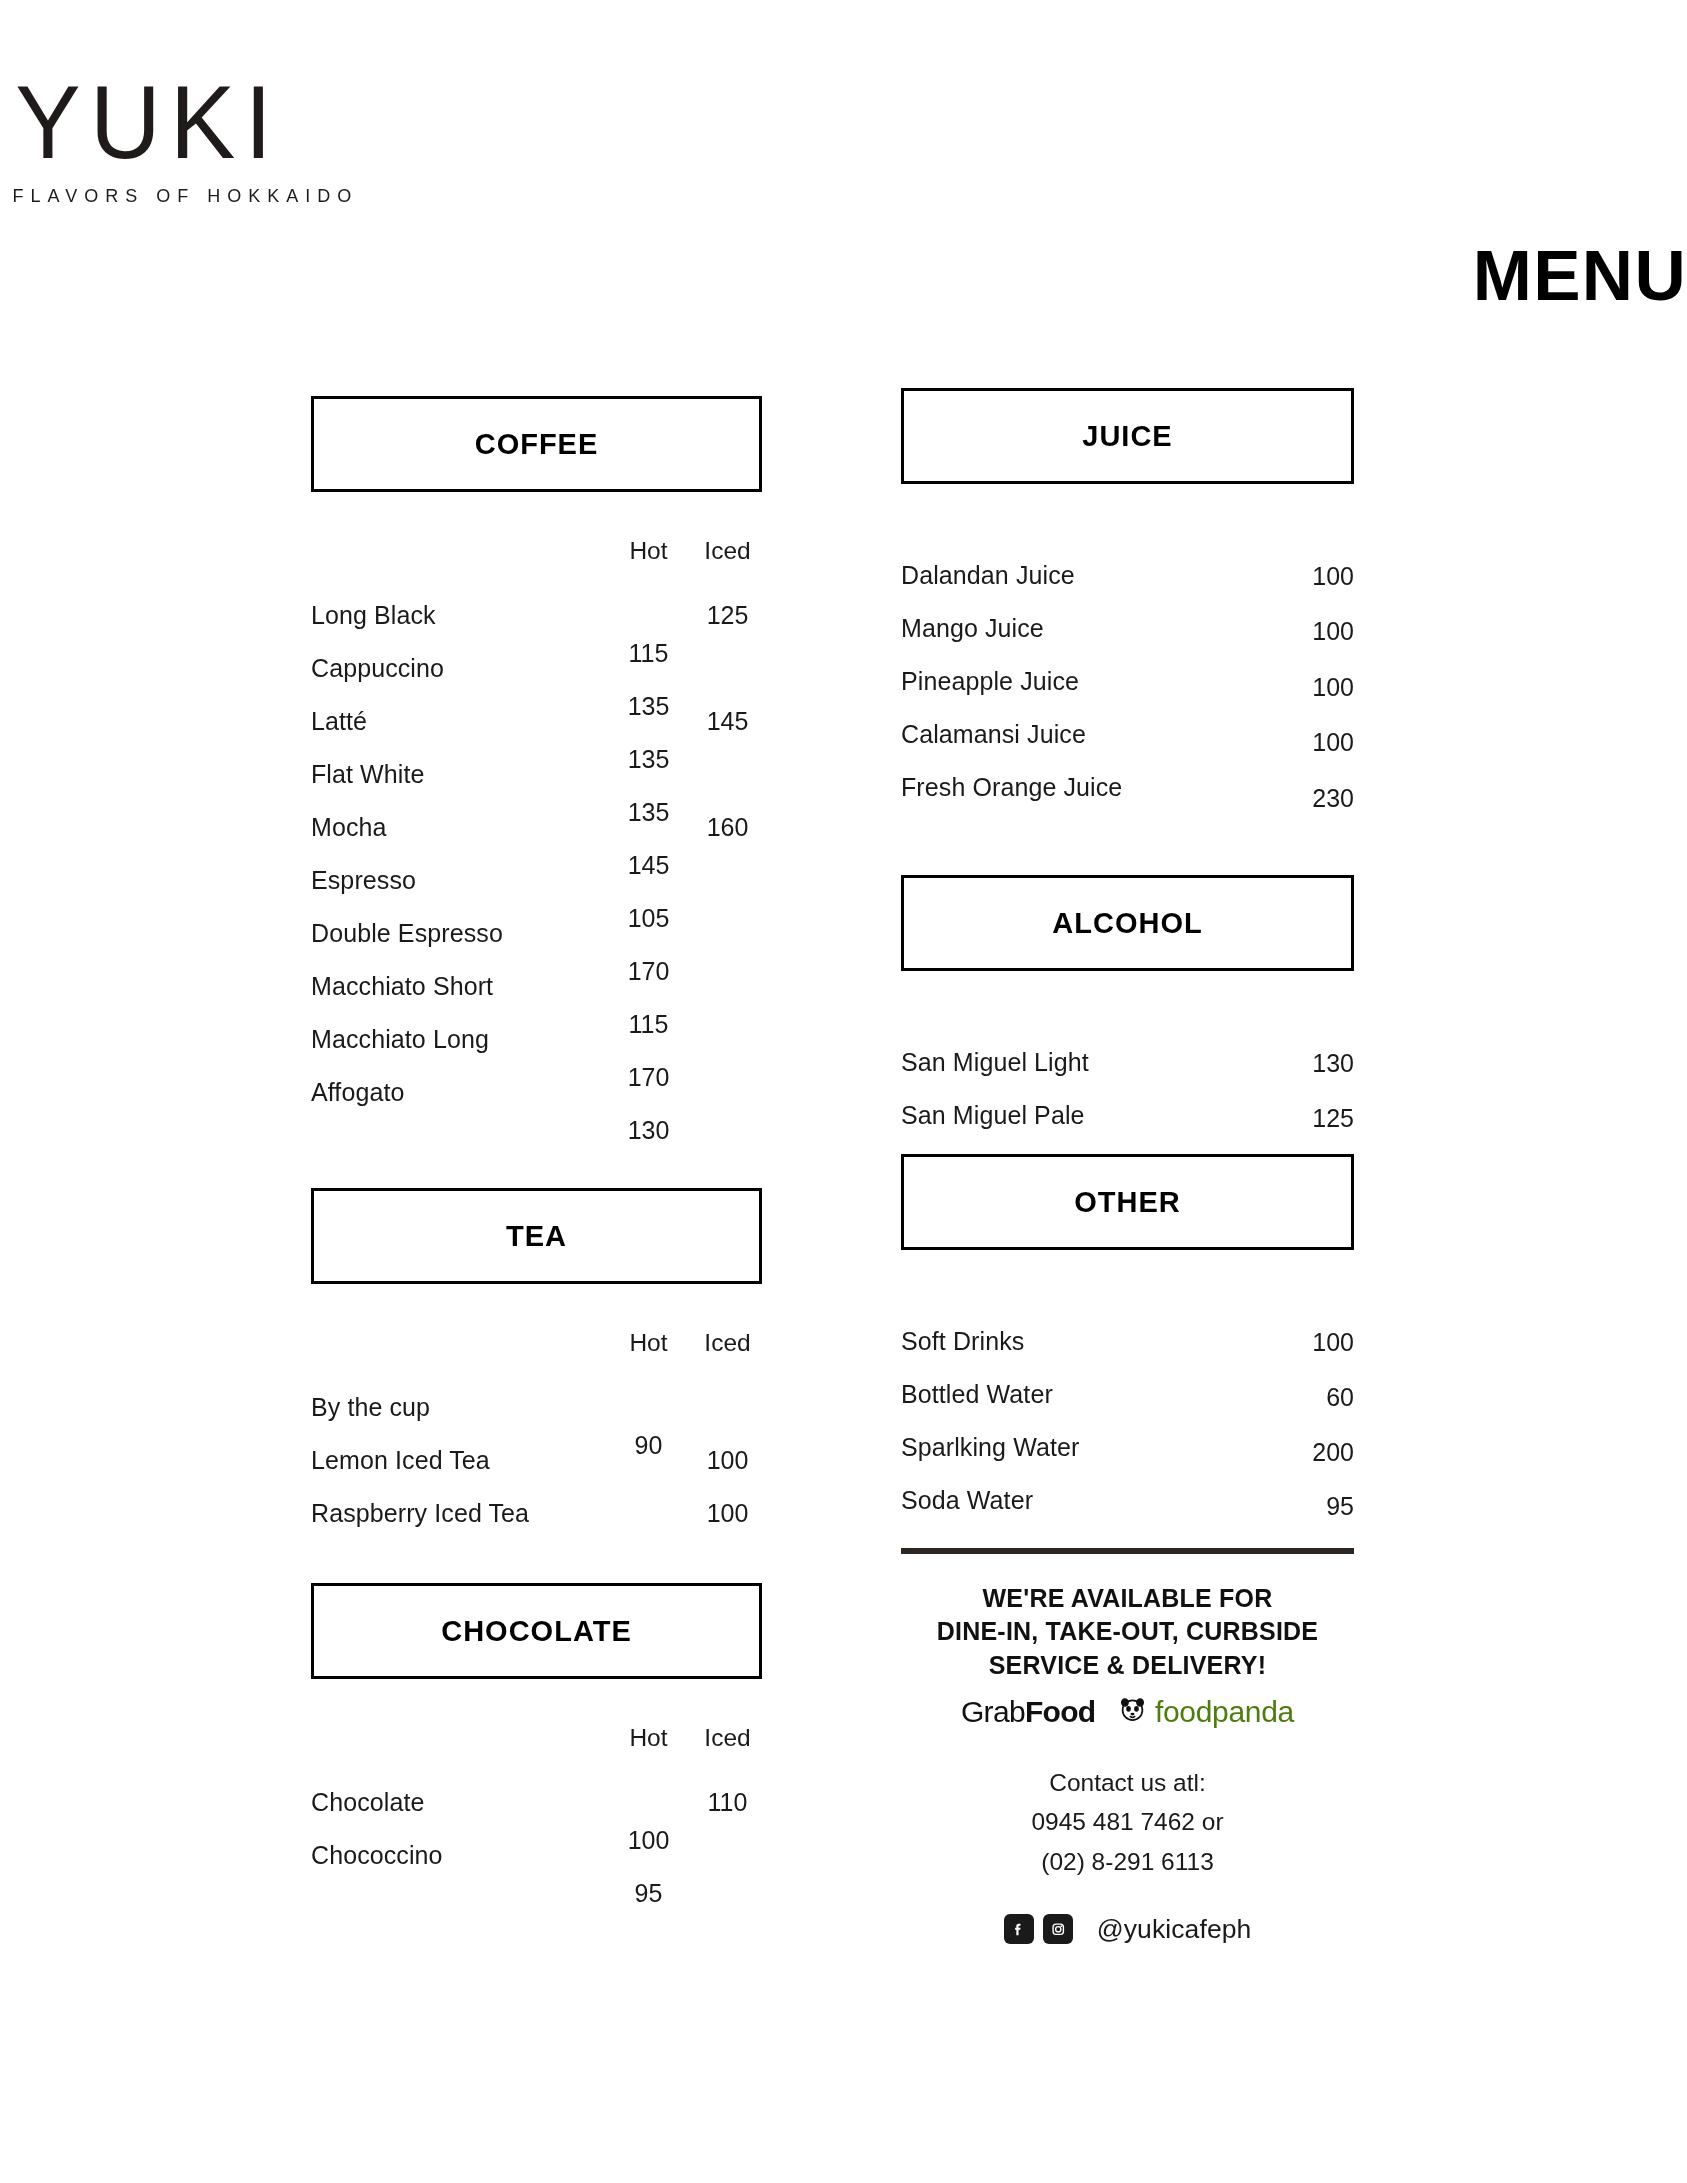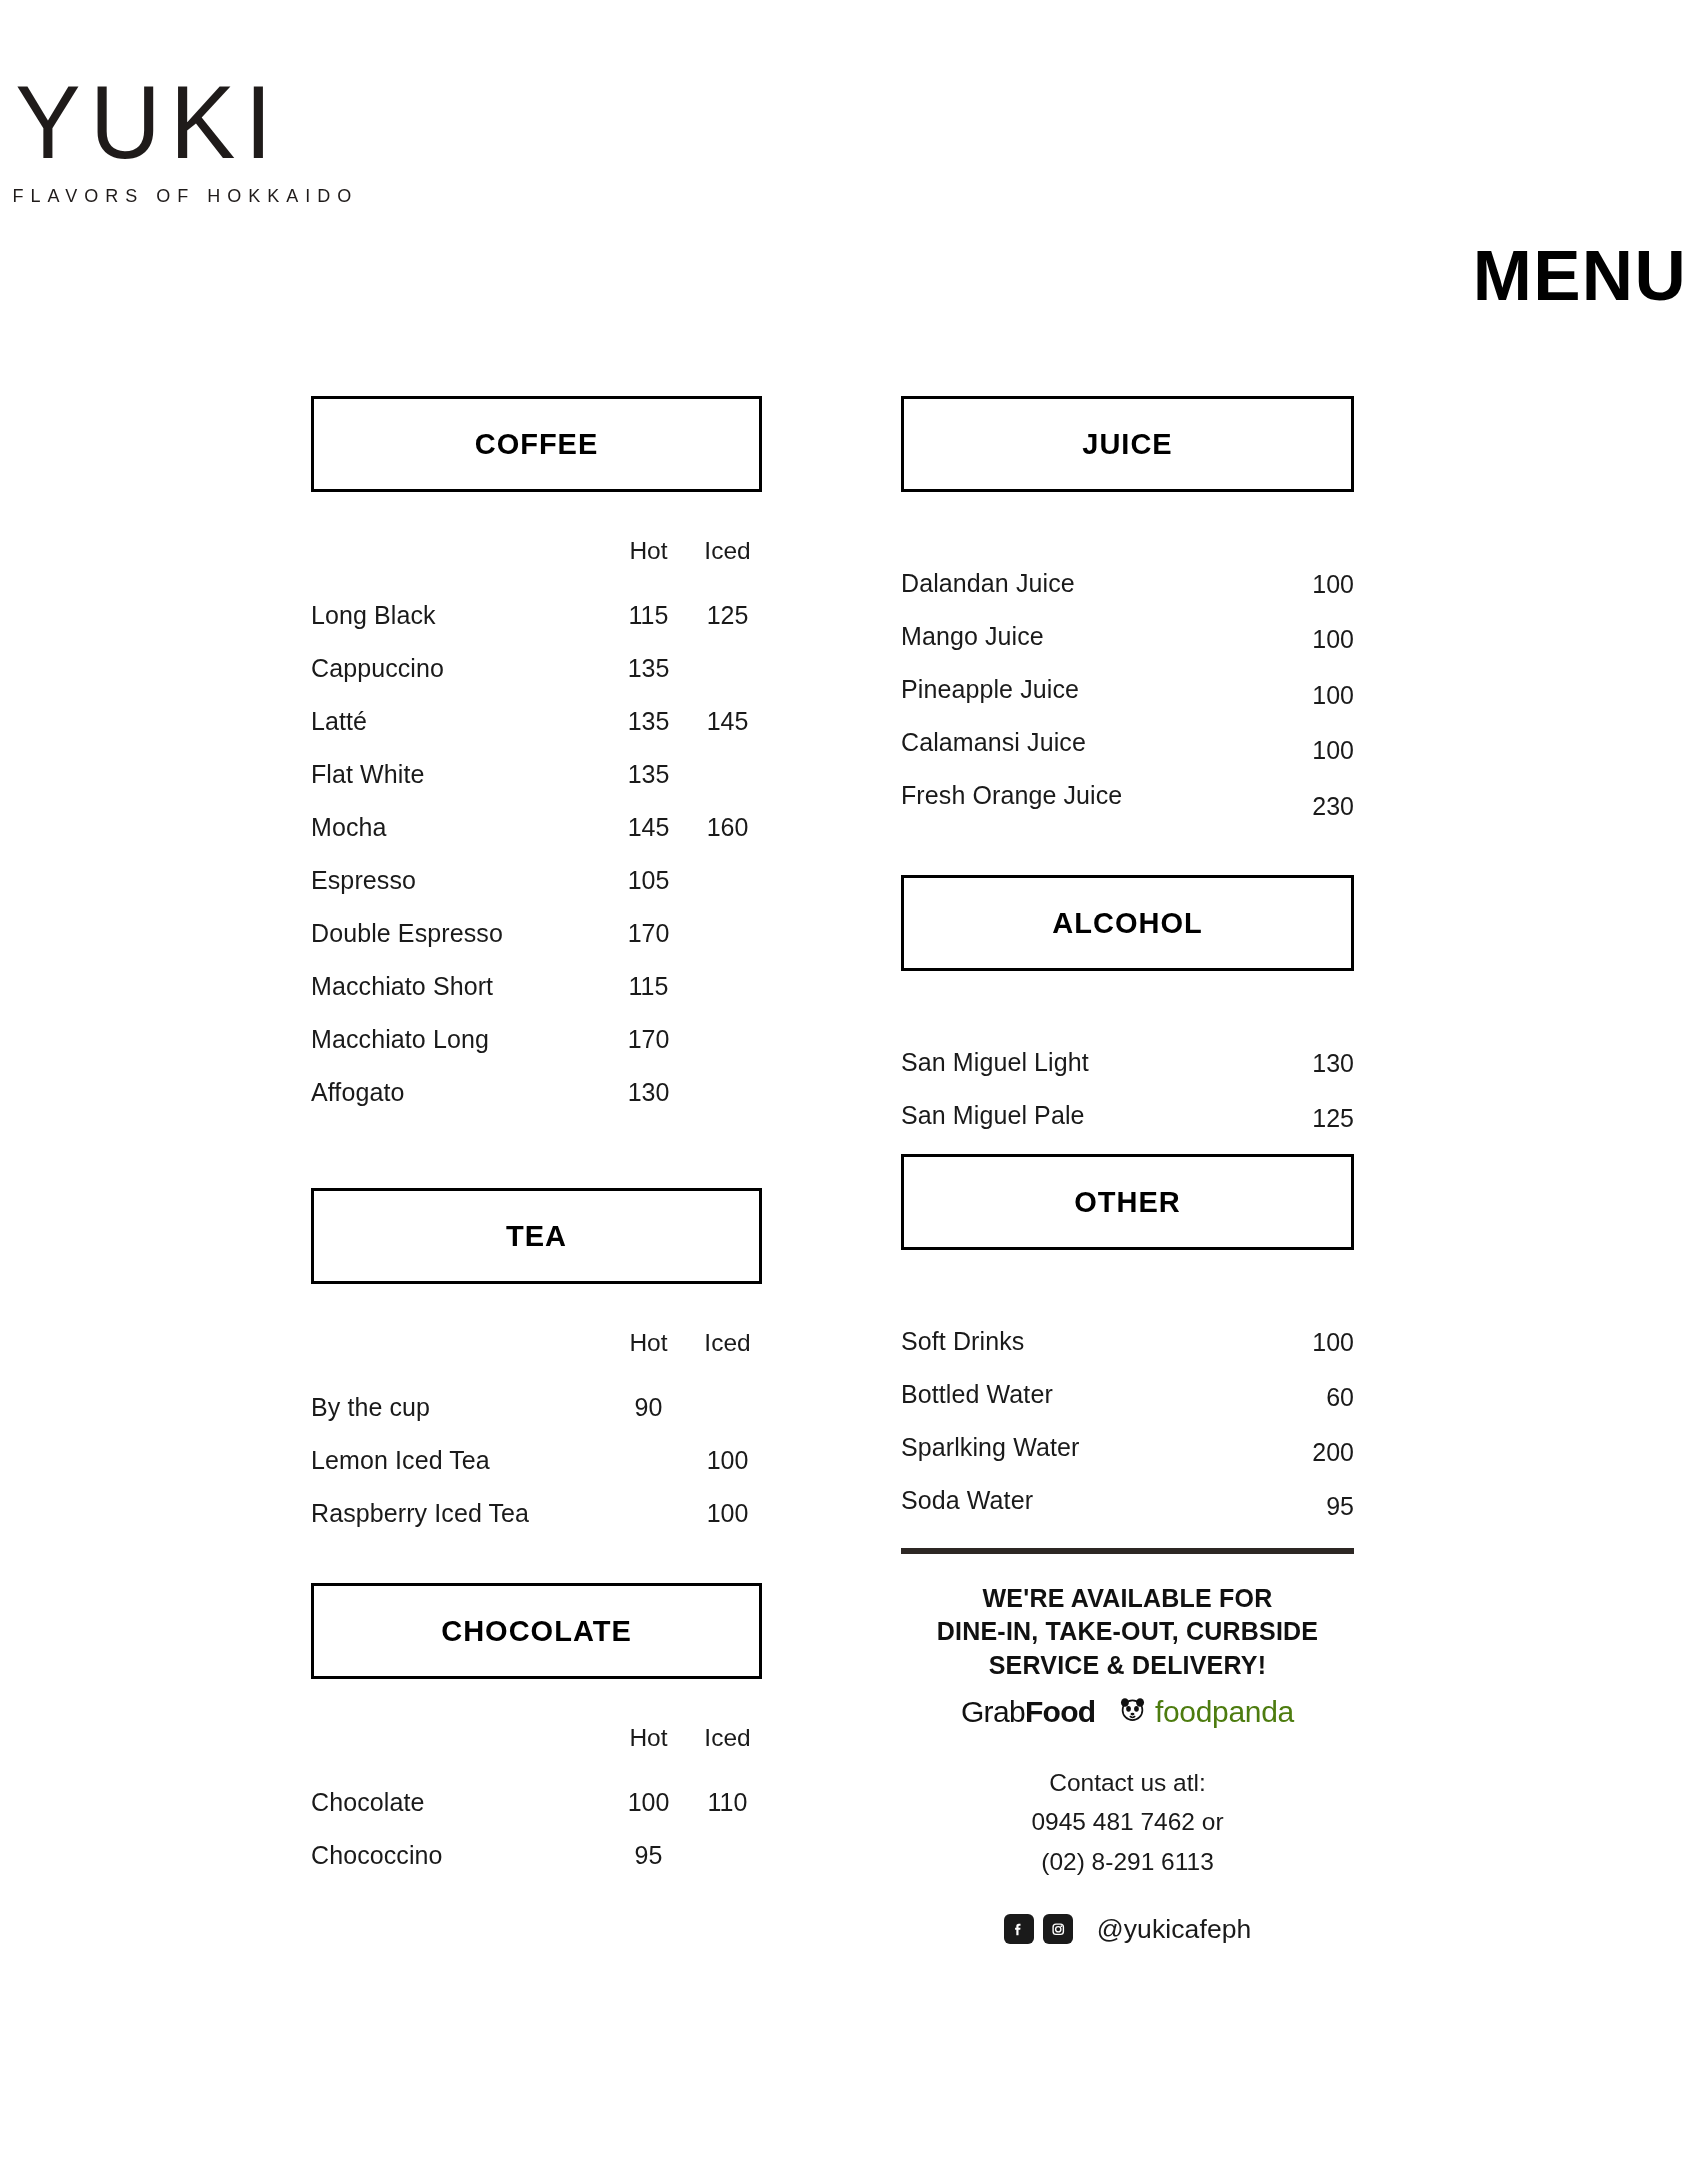--- a/index.html
+++ b/index.html
@@ -127,21 +127,21 @@
   }
 
   .item-price {
     position: absolute;
     top: 0;
     font-size: 25px;
     font-weight: 400;
     color: #1a1a1a;
     text-align: center;
   }
-  .item-price.hot  { left: 301px; width: 73px; }
+  .item-price.hot  { left: 301px; width: 73px; margin-top: 38px; }
   .item-price.iced { left: 380px; width: 73px; }
 
   
   .item-price.single {
     left: auto;
     right: 0;
     width: 106px;
     text-align: right;
   }
 
@@ -352,21 +352,21 @@
           <span class="item-price hot">95</span>
           <span class="item-price iced"></span>
         </div>
       </div>
     </div>
 
   </div>
 
   <div class="col col-right">
 
-    <div class="section" style="top:396px;">
+    <div class="section" style="top:388px;">
       <div class="section-box">
         <span class="section-box-title">JUICE</span>
       </div>
       <div class="items" style="margin-top:77px;">
         <div class="item-row">
           <span class="item-name">Dalandan Juice</span>
           <span class="item-price single" style="top:1.3px;">100</span>
         </div>
         <div class="item-row">
           <span class="item-name">Mango Juice</span>

